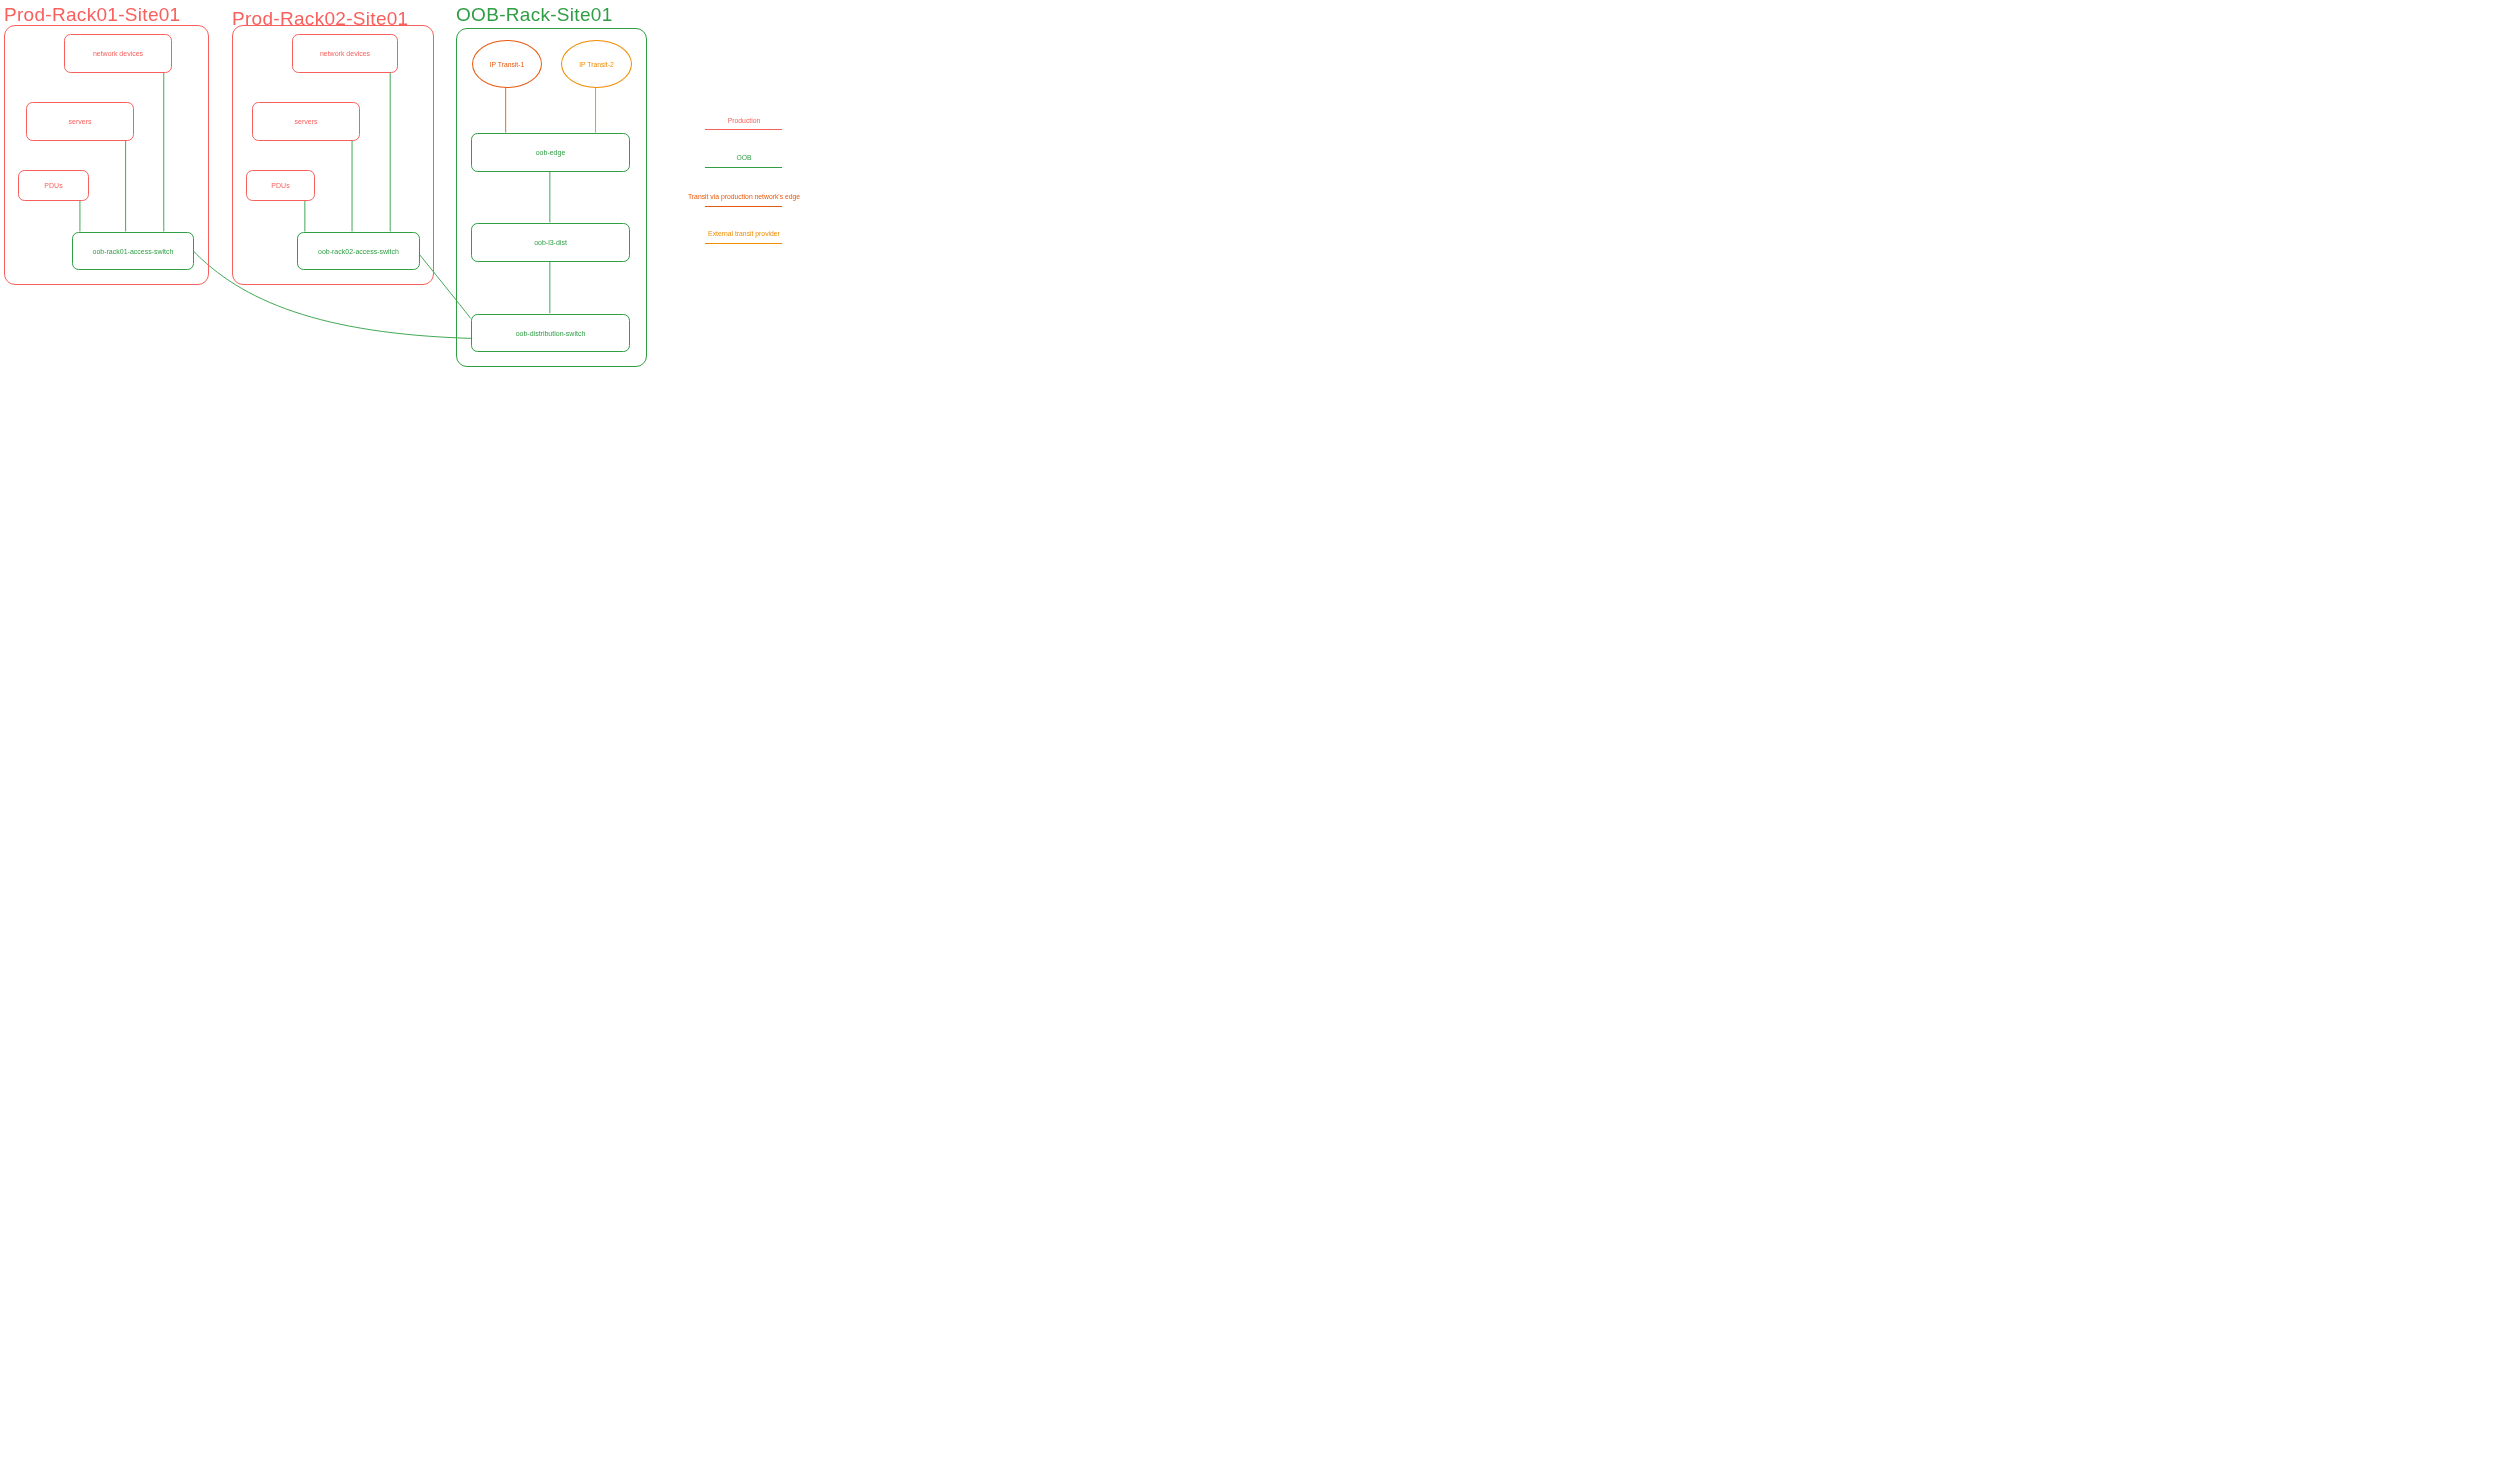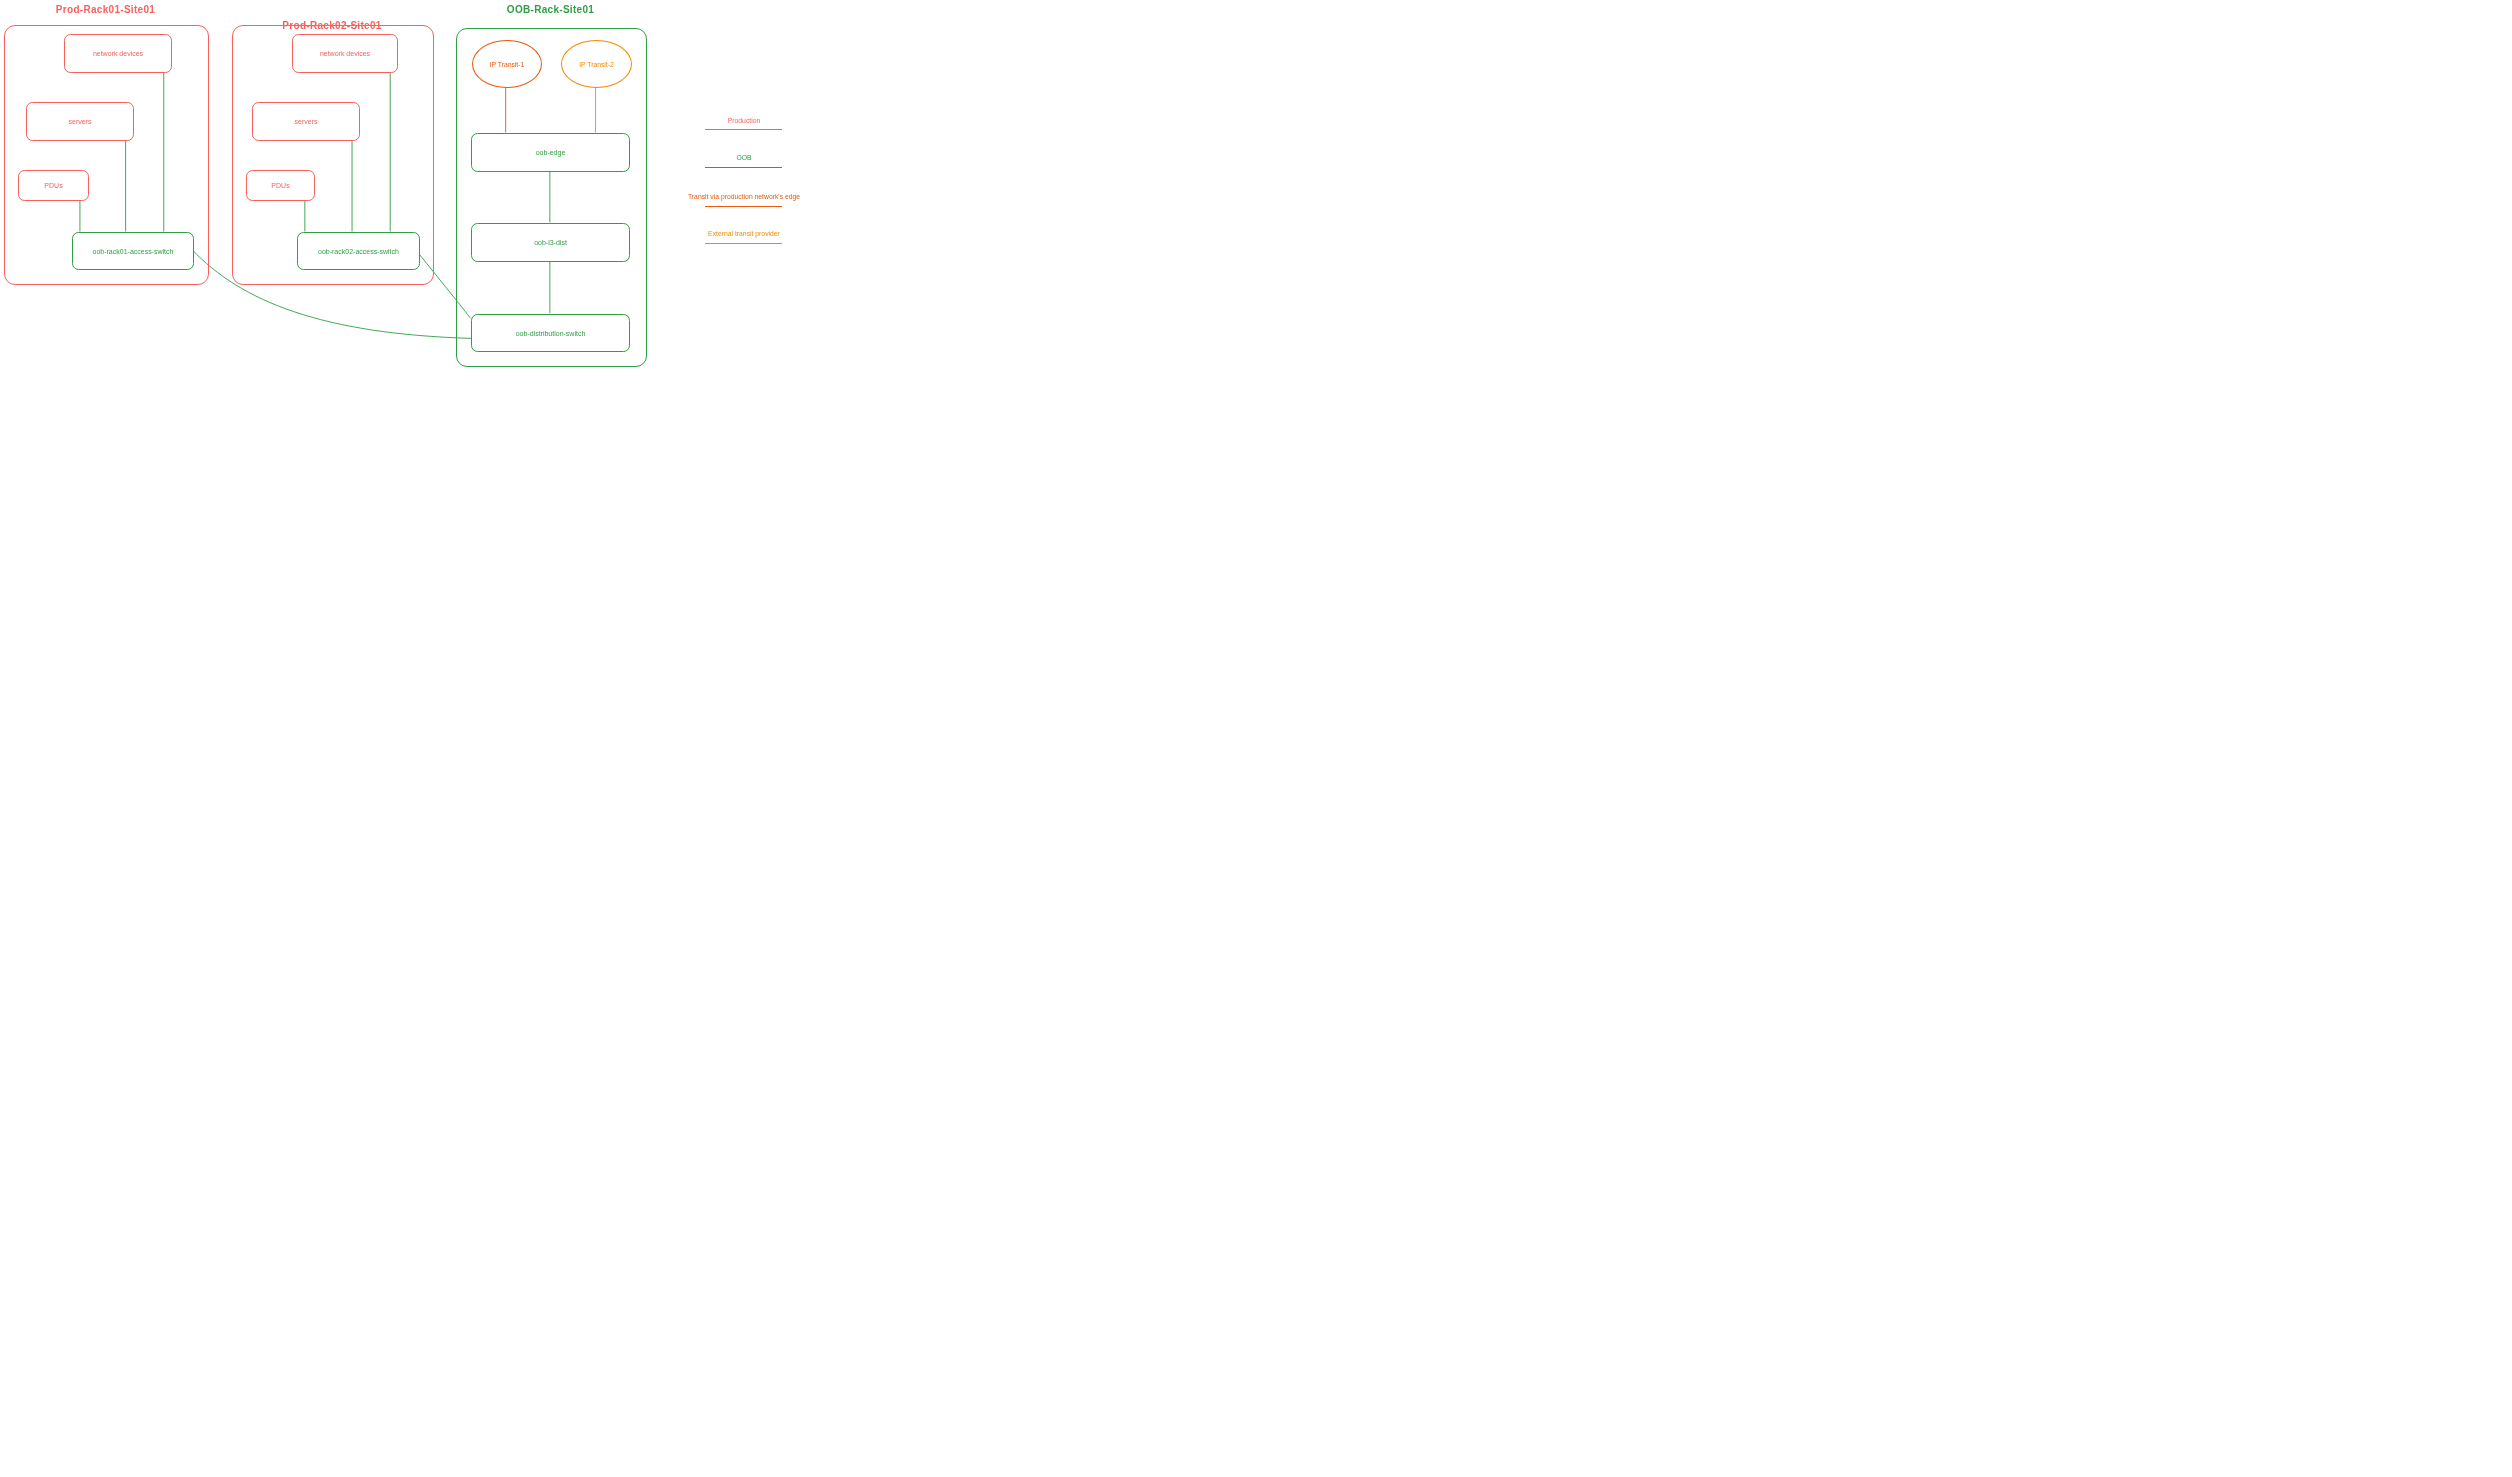--- a/index.html
+++ b/index.html
@@ -15,23 +15,22 @@
   }
   .edges{position:absolute;left:0;top:0;width:806px;height:369px;}
   .edge{fill:none;stroke-width:1.8px;}
   .edge.oobline{stroke:var(--oob);}
   .edge.transit1{stroke:var(--transit-edge);}
   .edge.transit2{stroke:var(--transit-external);}
   .rack{position:absolute;border:1px solid;border-radius:11px;background:transparent;}
   .rack.prod{border-color:var(--production);}
   .rack.oob{border-color:var(--oob);}
   .rtitle{
-    position:absolute;text-align:center;font-size:10px;letter-spacing:0.3px;
+    position:absolute;font-size:19px;letter-spacing:0.3px;
     white-space:nowrap;
-    font-weight:bold;
   }
   .rtitle.prod{color:var(--production);}
   .rtitle.oob{color:var(--oob);}
   .node{
     position:absolute;display:flex;align-items:center;justify-content:center;
     border:1px solid;border-radius:6.5px;background:#ffffff;font-size:7px;
     white-space:nowrap;
   }
   .node.prod{border-color:var(--production);color:var(--production);}
   .node.oobnode{border-color:var(--oob);color:var(--oob);}
@@ -66,21 +65,21 @@
     <path class="edge oobline" d="M607,395 L607,461"></path>
     <path class="edge oobline" d="M382,497 C480,600 640,665 938,674"></path>
     <path class="edge oobline" d="M833,504 C870,550 925,618 937,634"></path>
     <path class="edge transit1" d="M1007,171 L1007,264"></path>
     <path class="edge transit2" d="M1186,171 L1186,264"></path>
     <path class="edge oobline" d="M1095,337 L1095,443"></path>
     <path class="edge oobline" d="M1095,516 L1095,624"></path>
   </svg>
 
   <div class="rtitle prod" style="left:4px;top:4px;width:203px;">Prod-Rack01-Site01</div>
-  <div class="rtitle prod" style="left:232px;top:20px;width:200px;">Prod-Rack02-Site01</div>
+  <div class="rtitle prod" style="left:232px;top:8px;width:200px;">Prod-Rack02-Site01</div>
   <div class="rtitle oob" style="left:456px;top:4px;width:189px;">OOB-Rack-Site01</div>
 
   <div class="rack prod" style="left:4px;top:24.6px;width:203px;height:258px;"></div>
   <div class="rack prod" style="left:232px;top:24.6px;width:200px;height:258px;"></div>
   <div class="rack oob" style="left:456px;top:28px;width:189px;height:337px;"></div>
 
   <div class="node prod" style="left:64px;top:34px;width:106px;height:37px;">network devices</div>
   <div class="node prod" style="left:26px;top:102px;width:106px;height:37px;">servers</div>
   <div class="node prod" style="left:18px;top:170px;width:69px;height:29px;">PDUs</div>
   <div class="node oobnode" style="left:72px;top:232px;width:120px;height:36px;">oob-rack01-access-switch</div>

